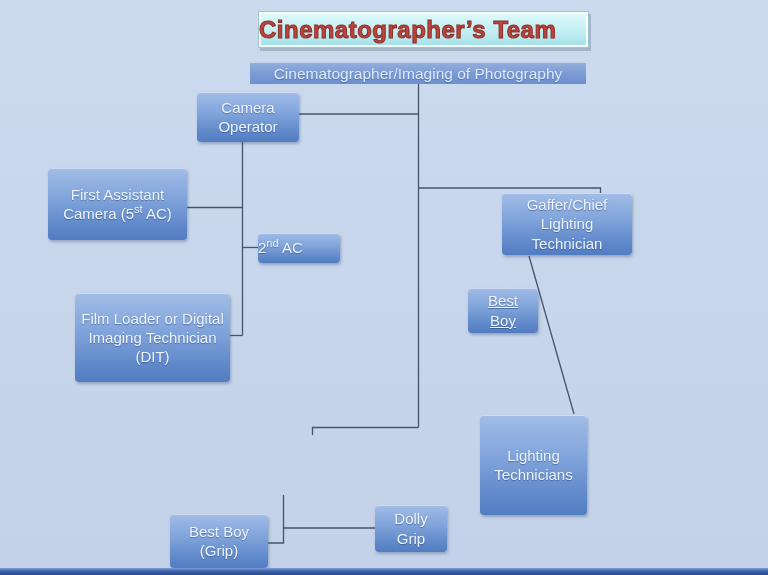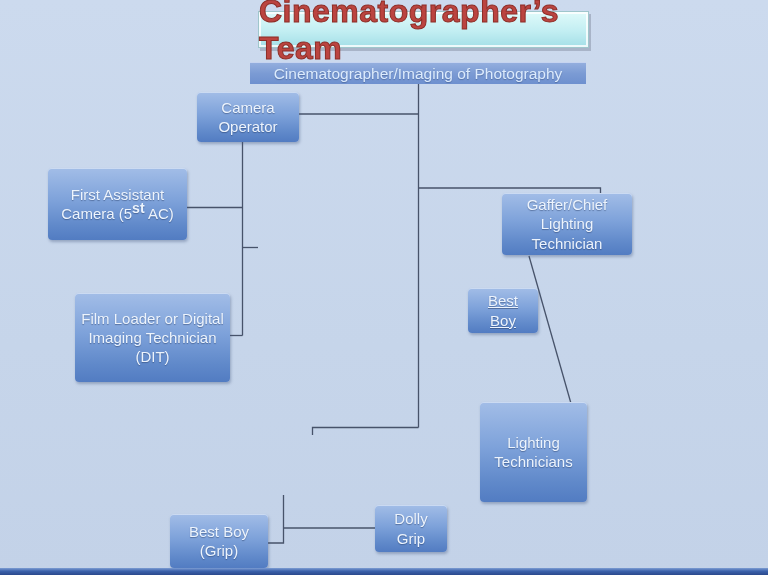--- a/index.html
+++ b/index.html
@@ -13,51 +13,51 @@
   .node{
     position:absolute;z-index:2;
     display:flex;align-items:center;text-align:center;
     background:linear-gradient(180deg,#a2bde7 0%,#7ea2da 45%,#6089ca 80%,#527cc2 100%);
     border-radius:4px;
     color:#edf4fd;
     text-shadow:0 1px 1px rgba(30,50,90,.45);
     box-shadow:inset 0 1px 0 rgba(255,255,255,.45), 1px 2px 3px rgba(70,90,130,.40);
     font-size:15px;line-height:1.28;
   }
-  .node sup{font-size:14px;line-height:0;font-weight:bold;}
+  .node sup{font-size:11px;line-height:0;}
   .title-banner{
     position:absolute;left:258px;top:11px;width:329px;height:35px;z-index:2;
-    display:flex;align-items:center;justify-content:flex-end;
+    display:flex;align-items:center;justify-content:flex-start;
     background:linear-gradient(180deg,#dffafa 0%,#c2eef2 55%,#a4dfe7 100%);
     border:1px solid #9fc6cc;
     box-shadow:2px 3px 0 rgba(140,150,170,.55), inset 0 0 0 2px rgba(255,255,255,.8);
     color:#bb4440;
     -webkit-text-stroke:1px #8d2d26;
-    font-size:32px;font-weight:bold;letter-spacing:.5px;
+    font-size:24px;font-weight:bold;letter-spacing:.5px;
   }
   .dp-bar{
     position:absolute;left:250px;top:62px;width:336px;height:21px;z-index:2;
     display:flex;align-items:center;justify-content:center;
     background:linear-gradient(180deg,#93aede 0%,#7b9bd4 50%,#6e90cf 100%);
     border-top:1px solid #c6d4f0;
     color:#dcebfd;font-size:15.5px;
     text-shadow:0 1px 1px rgba(30,50,90,.35);
   }
   .footer-strip{
     position:absolute;left:0;top:568px;width:768px;height:7px;z-index:3;
     background:linear-gradient(180deg,#7d9dd3 0%,#3b61ab 45%,#2a498c 100%);
   }
   
   .n-camera-operator{left:197px;top:92px;width:102px;height:50px;}
   .n-first-ac{left:48px;top:168px;width:139px;height:72px;padding:0 6px;box-sizing:border-box;}
   .n-second-ac{left:258px;top:233px;width:82px;height:30px;}
   .n-film-loader{left:75px;top:293px;width:155px;height:89px;padding:0 0;box-sizing:border-box;}
   .n-gaffer{left:502px;top:193px;width:130px;height:62px;padding:0 12px;box-sizing:border-box;}
   .n-best-boy{left:468px;top:288px;width:70px;height:45px;padding:0 14px;box-sizing:border-box;text-decoration:underline;}
-  .n-lighting-techs{left:480px;top:402px;width:107px;height:100px;}
+  .n-lighting-techs{left:480px;top:415px;width:107px;height:100px;}
   .n-key-grip{left:274px;top:435px;width:81px;height:60px;}
   .n-best-boy-grip{left:170px;top:514px;width:98px;height:54px;padding:0 8px;box-sizing:border-box;}
   .n-dolly-grip{left:375px;top:505px;width:72px;height:47px;padding:0 12px;box-sizing:border-box;}
 </style>
 </head>
 <body>
 
 <div class="stage">
 
   <svg class="connectors" width="768" height="575" viewBox="0 0 768 575">
@@ -85,20 +85,23 @@
   </div>
 
   <div class="node n-camera-operator">
     <span>Camera Operator</span>
   </div>
 
   <div class="node n-first-ac">
     <span><span>First Assistant Camera (5</span><sup>st</sup><span> AC)</span></span>
   </div>
 
+  <div class="node n-second-ac">
+    <span><span>2</span><sup>nd</sup><span> AC</span></span>
+  </div>
 
   <div class="node n-film-loader">
     <span>Film Loader or Digital Imaging Technician (DIT)</span>
   </div>
 
   <div class="node n-gaffer">
     <span>Gaffer/Chief Lighting Technician</span>
   </div>
 
   <div class="node n-best-boy">

